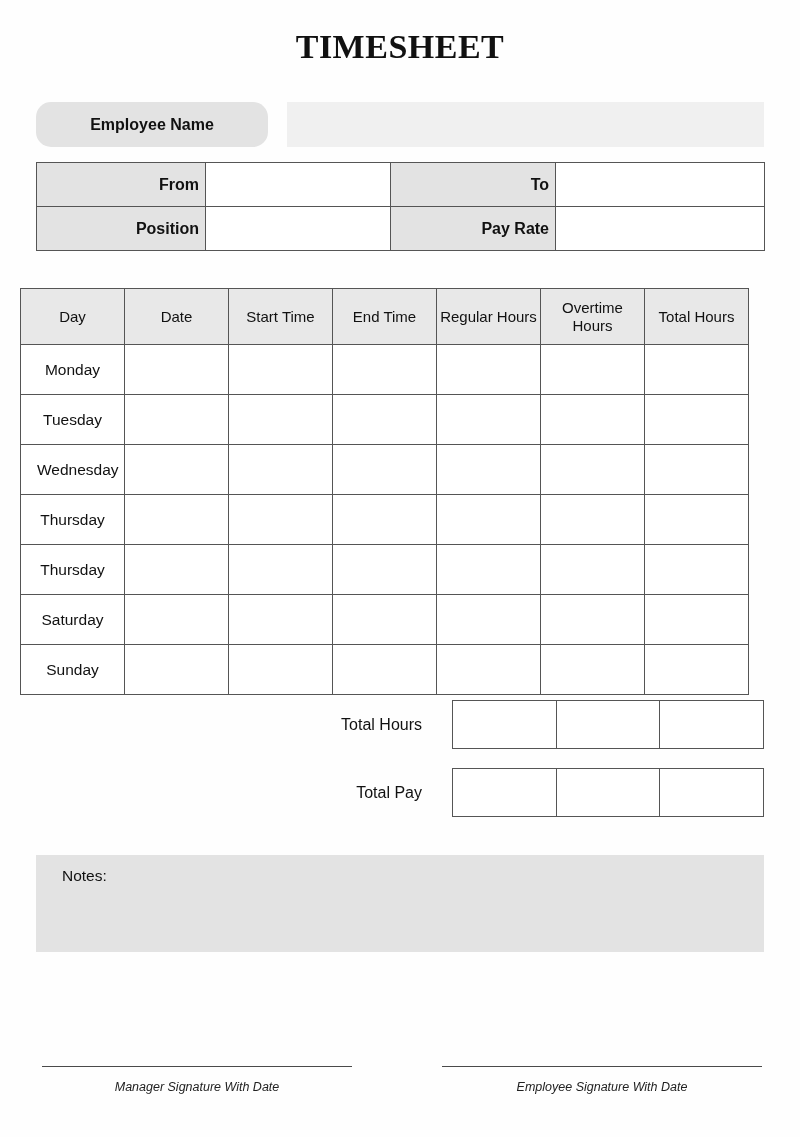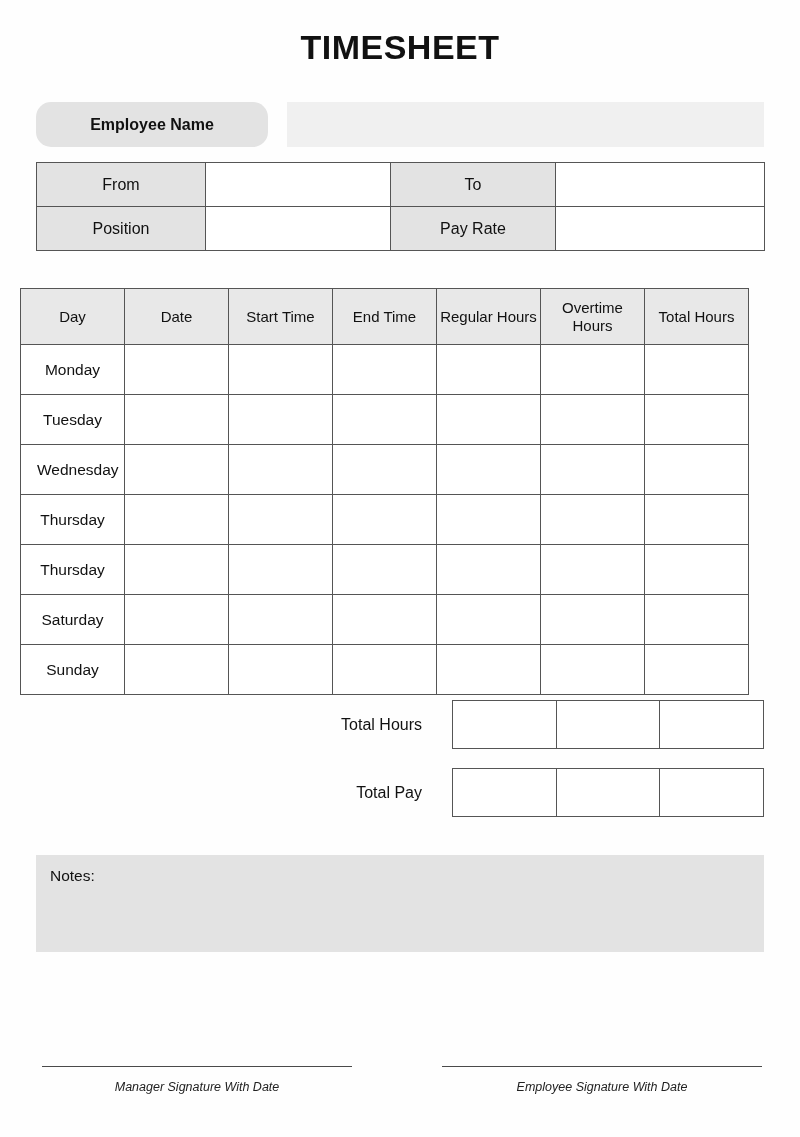--- a/index.html
+++ b/index.html
@@ -26,20 +26,21 @@
   .title {
     position: absolute;
     top: 28px;
     left: 0;
     width: 800px;
     text-align: center;
     font-size: 34px;
     font-weight: bold;
     letter-spacing: 0.5px;
     color: #111111;
+    font-family: Liberation Serif, serif;
   }
 
   
   .emp-row {
     position: absolute;
     top: 102px;
     left: 36px;
     width: 728px;
     height: 45px;
   }
@@ -77,22 +78,22 @@
     table-layout: fixed;
   }
   .info-table td {
     border: 1px solid #555555;
     height: 43px;
     font-size: 16px;
     padding: 0 6px;
   }
   .info-table td.lab {
     background: #e3e3e3;
-    text-align: center;
-    font-weight: normal;
+    text-align: right;
+    font-weight: bold;
     color: #111111;
   }
   .info-table td.val {
     background: #ffffff;
   }
   .col-lab  { width: 169px; }
   .col-val  { width: 185px; }
   .col-lab2 { width: 165px; }
   .col-val2 { width: 209px; }
 
@@ -178,21 +179,21 @@
 
   
   .notes {
     position: absolute;
     left: 36px;
     top: 855px;
     width: 728px;
     height: 97px;
     background: #e3e3e3;
     box-sizing: border-box;
-    padding: 12px 14px;
+    padding: 12px 26px;
     font-size: 15.5px;
     color: #111111;
   }
 
   
   .sig {
     position: absolute;
     top: 1066px;
     height: 40px;
   }

